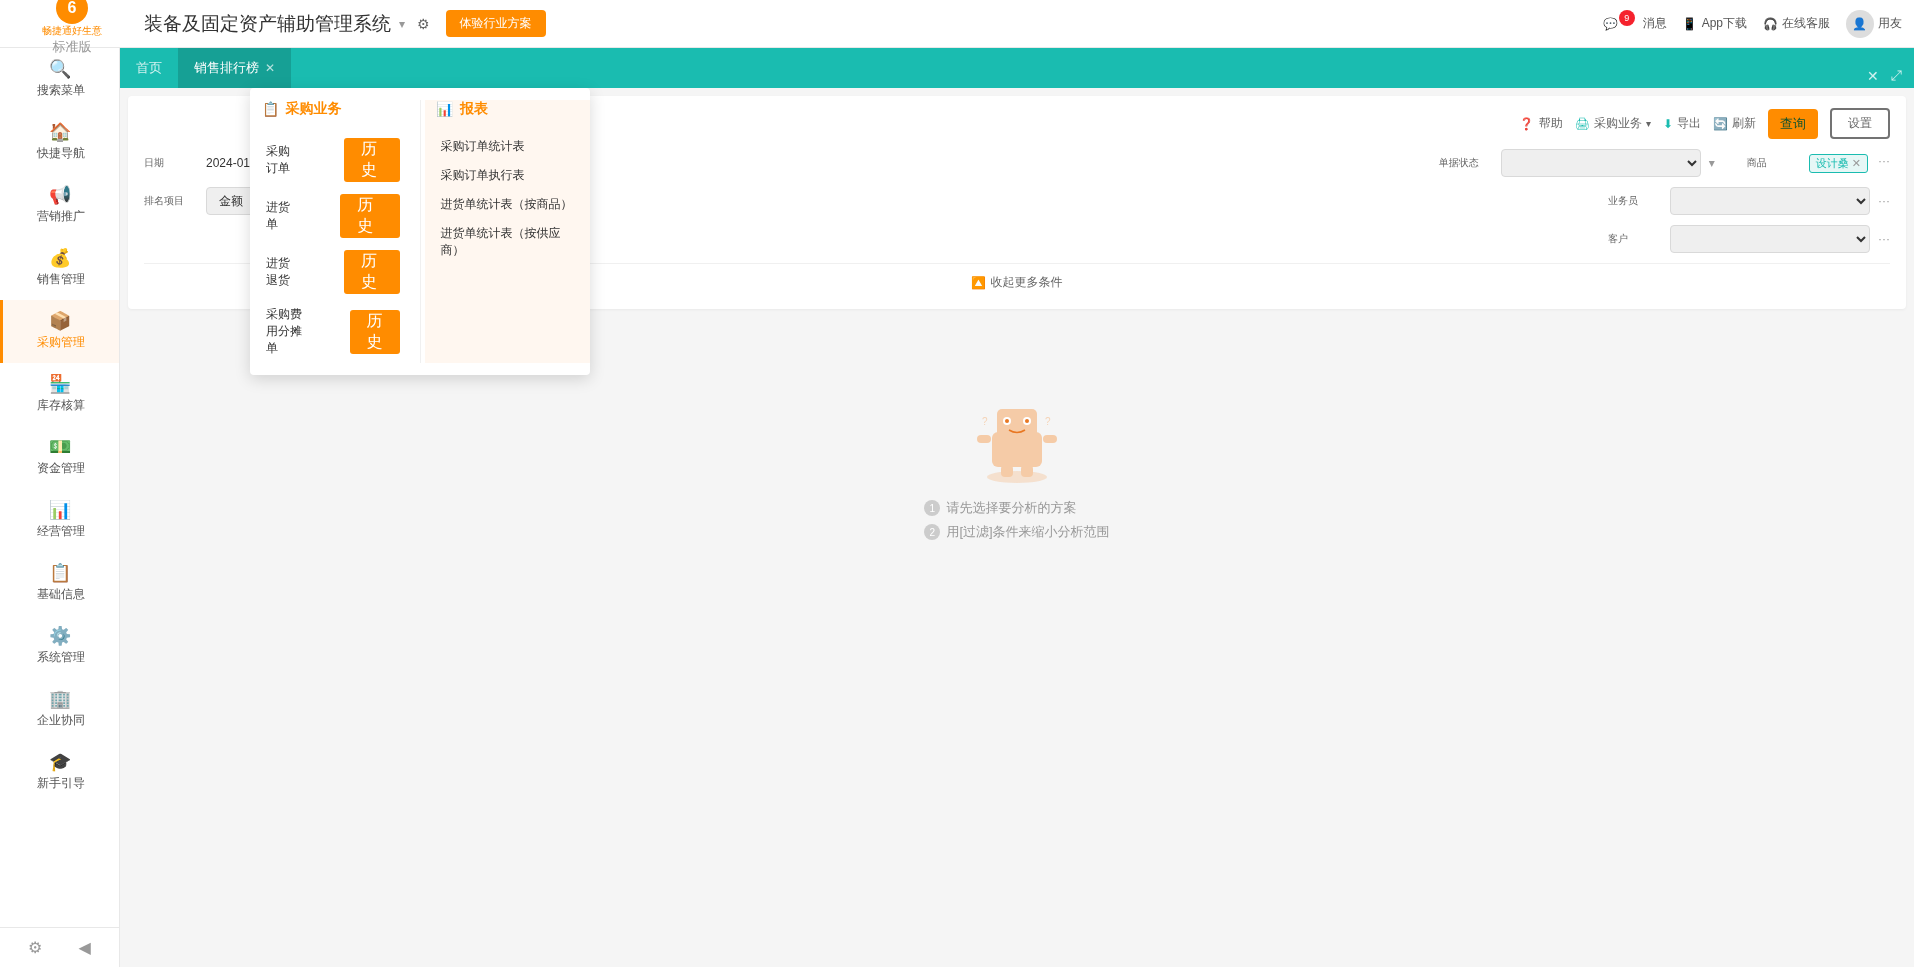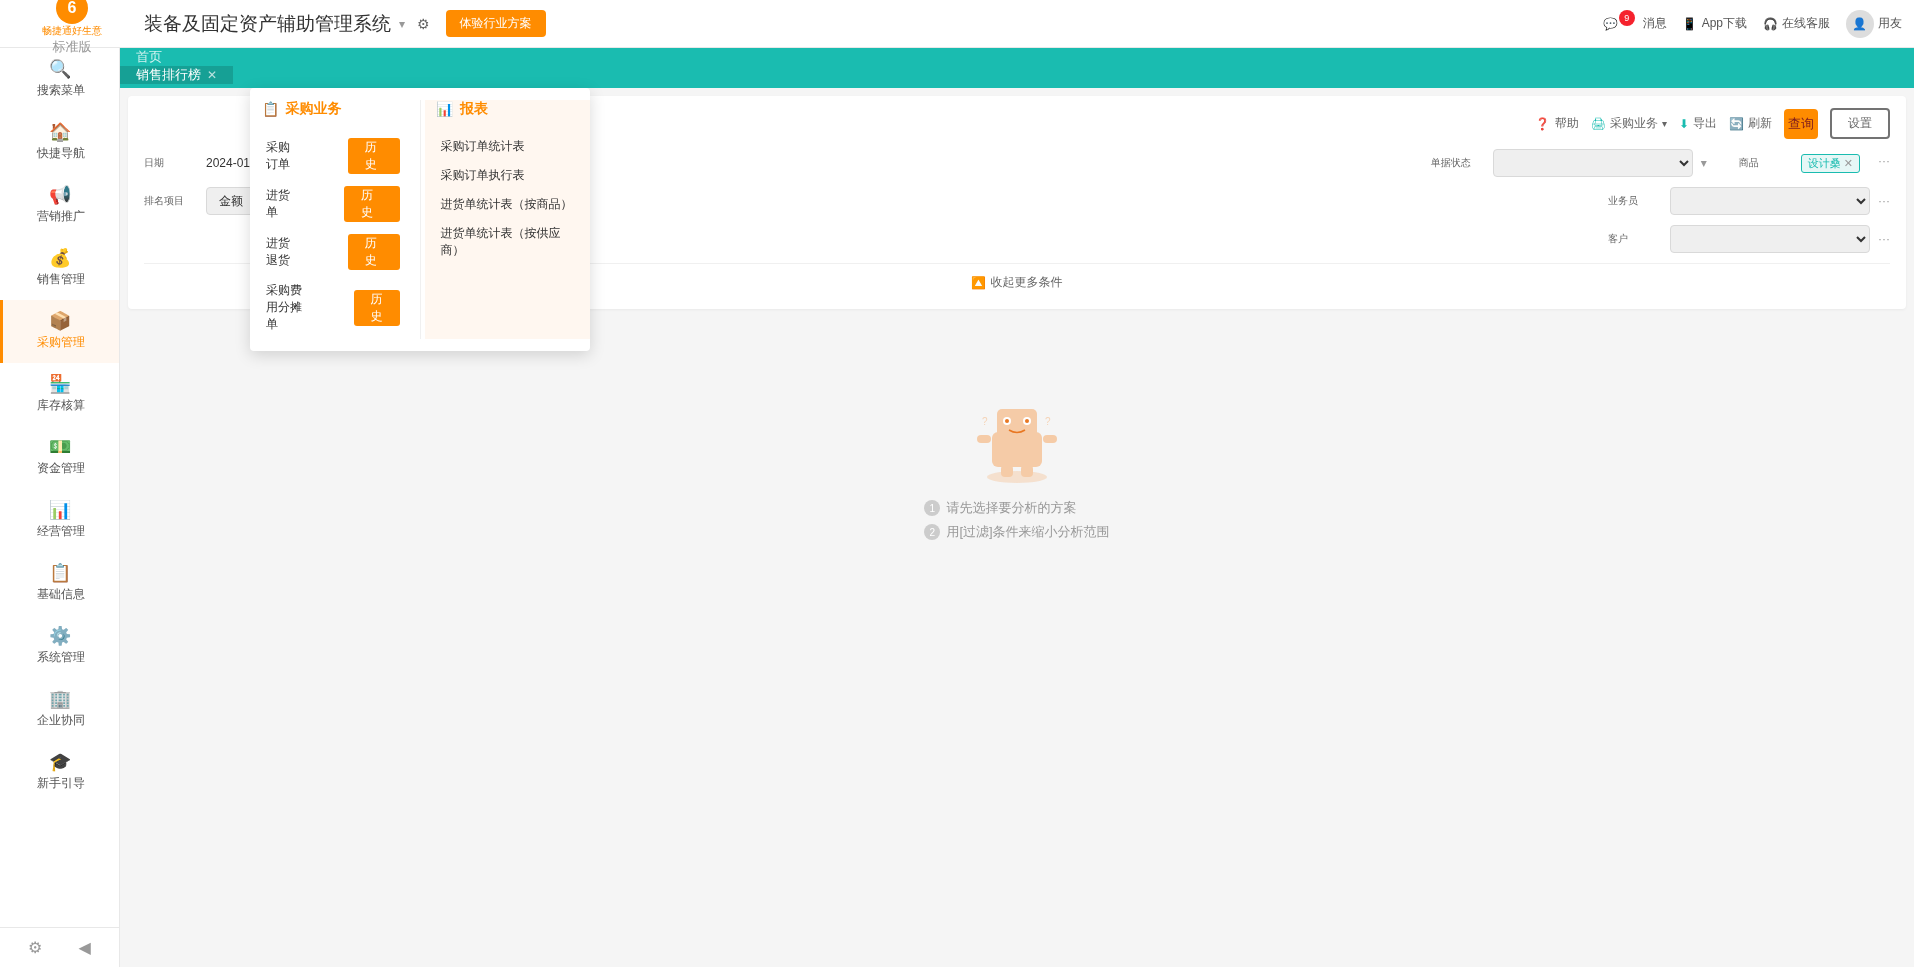--- a/index.html
+++ b/index.html
@@ -163,24 +163,23 @@
       display: flex;
       flex-direction: column;
       overflow: hidden;
       position: relative;
     }
 
     
     .tab-bar {
       background: #1abcb0;
       display: flex;
-      align-items: flex-start;
+      align-items: flex-end;
       height: 40px;
       flex-shrink: 0;
-      flex-direction: column;
     }
     .tab-item {
       padding: 0 16px;
       height: 100%;
       display: flex;
       align-items: center;
       font-size: 13px;
       cursor: pointer;
       color: rgba(255,255,255,0.8);
       gap: 6px;
@@ -269,23 +268,23 @@
     .toolbar-btn {
       display: flex;
       align-items: center;
       gap: 4px;
       font-size: 12px;
       color: #666;
       cursor: pointer;
     }
     .query-btn {
       background: #ff8c00;
-      color: #7f1d1d;
+      color: #14532d;
       border: none;
-      padding: 6px 4px;
+      padding: 6px 12px;
       border-radius: 4px;
       font-size: 13px;
       cursor: pointer;
     }
     .settings-btn {
       background: white;
       color: #666;
       border: 2px solid #737373;
       padding: 5px 16px;
       border-radius: 4px;
@@ -395,21 +394,21 @@
       font-size: 12px;
       color: #333;
       cursor: pointer;
       border-radius: 3px;
     }
     .history-badge {
       background: #ff8c00;
       color: white;
       border-radius: 3px;
       padding: 1px 17px;
-      font-size: 12px;
+      font-size: 16px;
       margin-left: 46px;
     }
     .dropdown-bg-highlight {
       background: #fff7f0;
     }
   </style>
 </head>
 <body>
 
 <div class="top-header">
@@ -564,21 +563,21 @@
 
           <span class="filter-label">单据状态</span>
           <div style="display:flex;align-items:center;gap:8px;">
             <select class="filter-select" style="width:200px;">
               <option></option>
             </select>
             <span style="font-size:12px;color:#999;">▾</span>
           </div>
 
           <span style="margin-left:20px;" class="filter-label">商品</span>
-          <div style="display:flex;align-items:flex-start;gap:18px;">
+          <div style="display:flex;align-items:flex-start;gap:10px;">
             <div class="tag">
               <span>设计桑</span>
               <span class="tag-close">✕</span>
             </div>
             <span class="ellipsis">···</span>
           </div>
         </div>
 
         <div class="filter-row">
           <span class="filter-label">排名项目</span>

